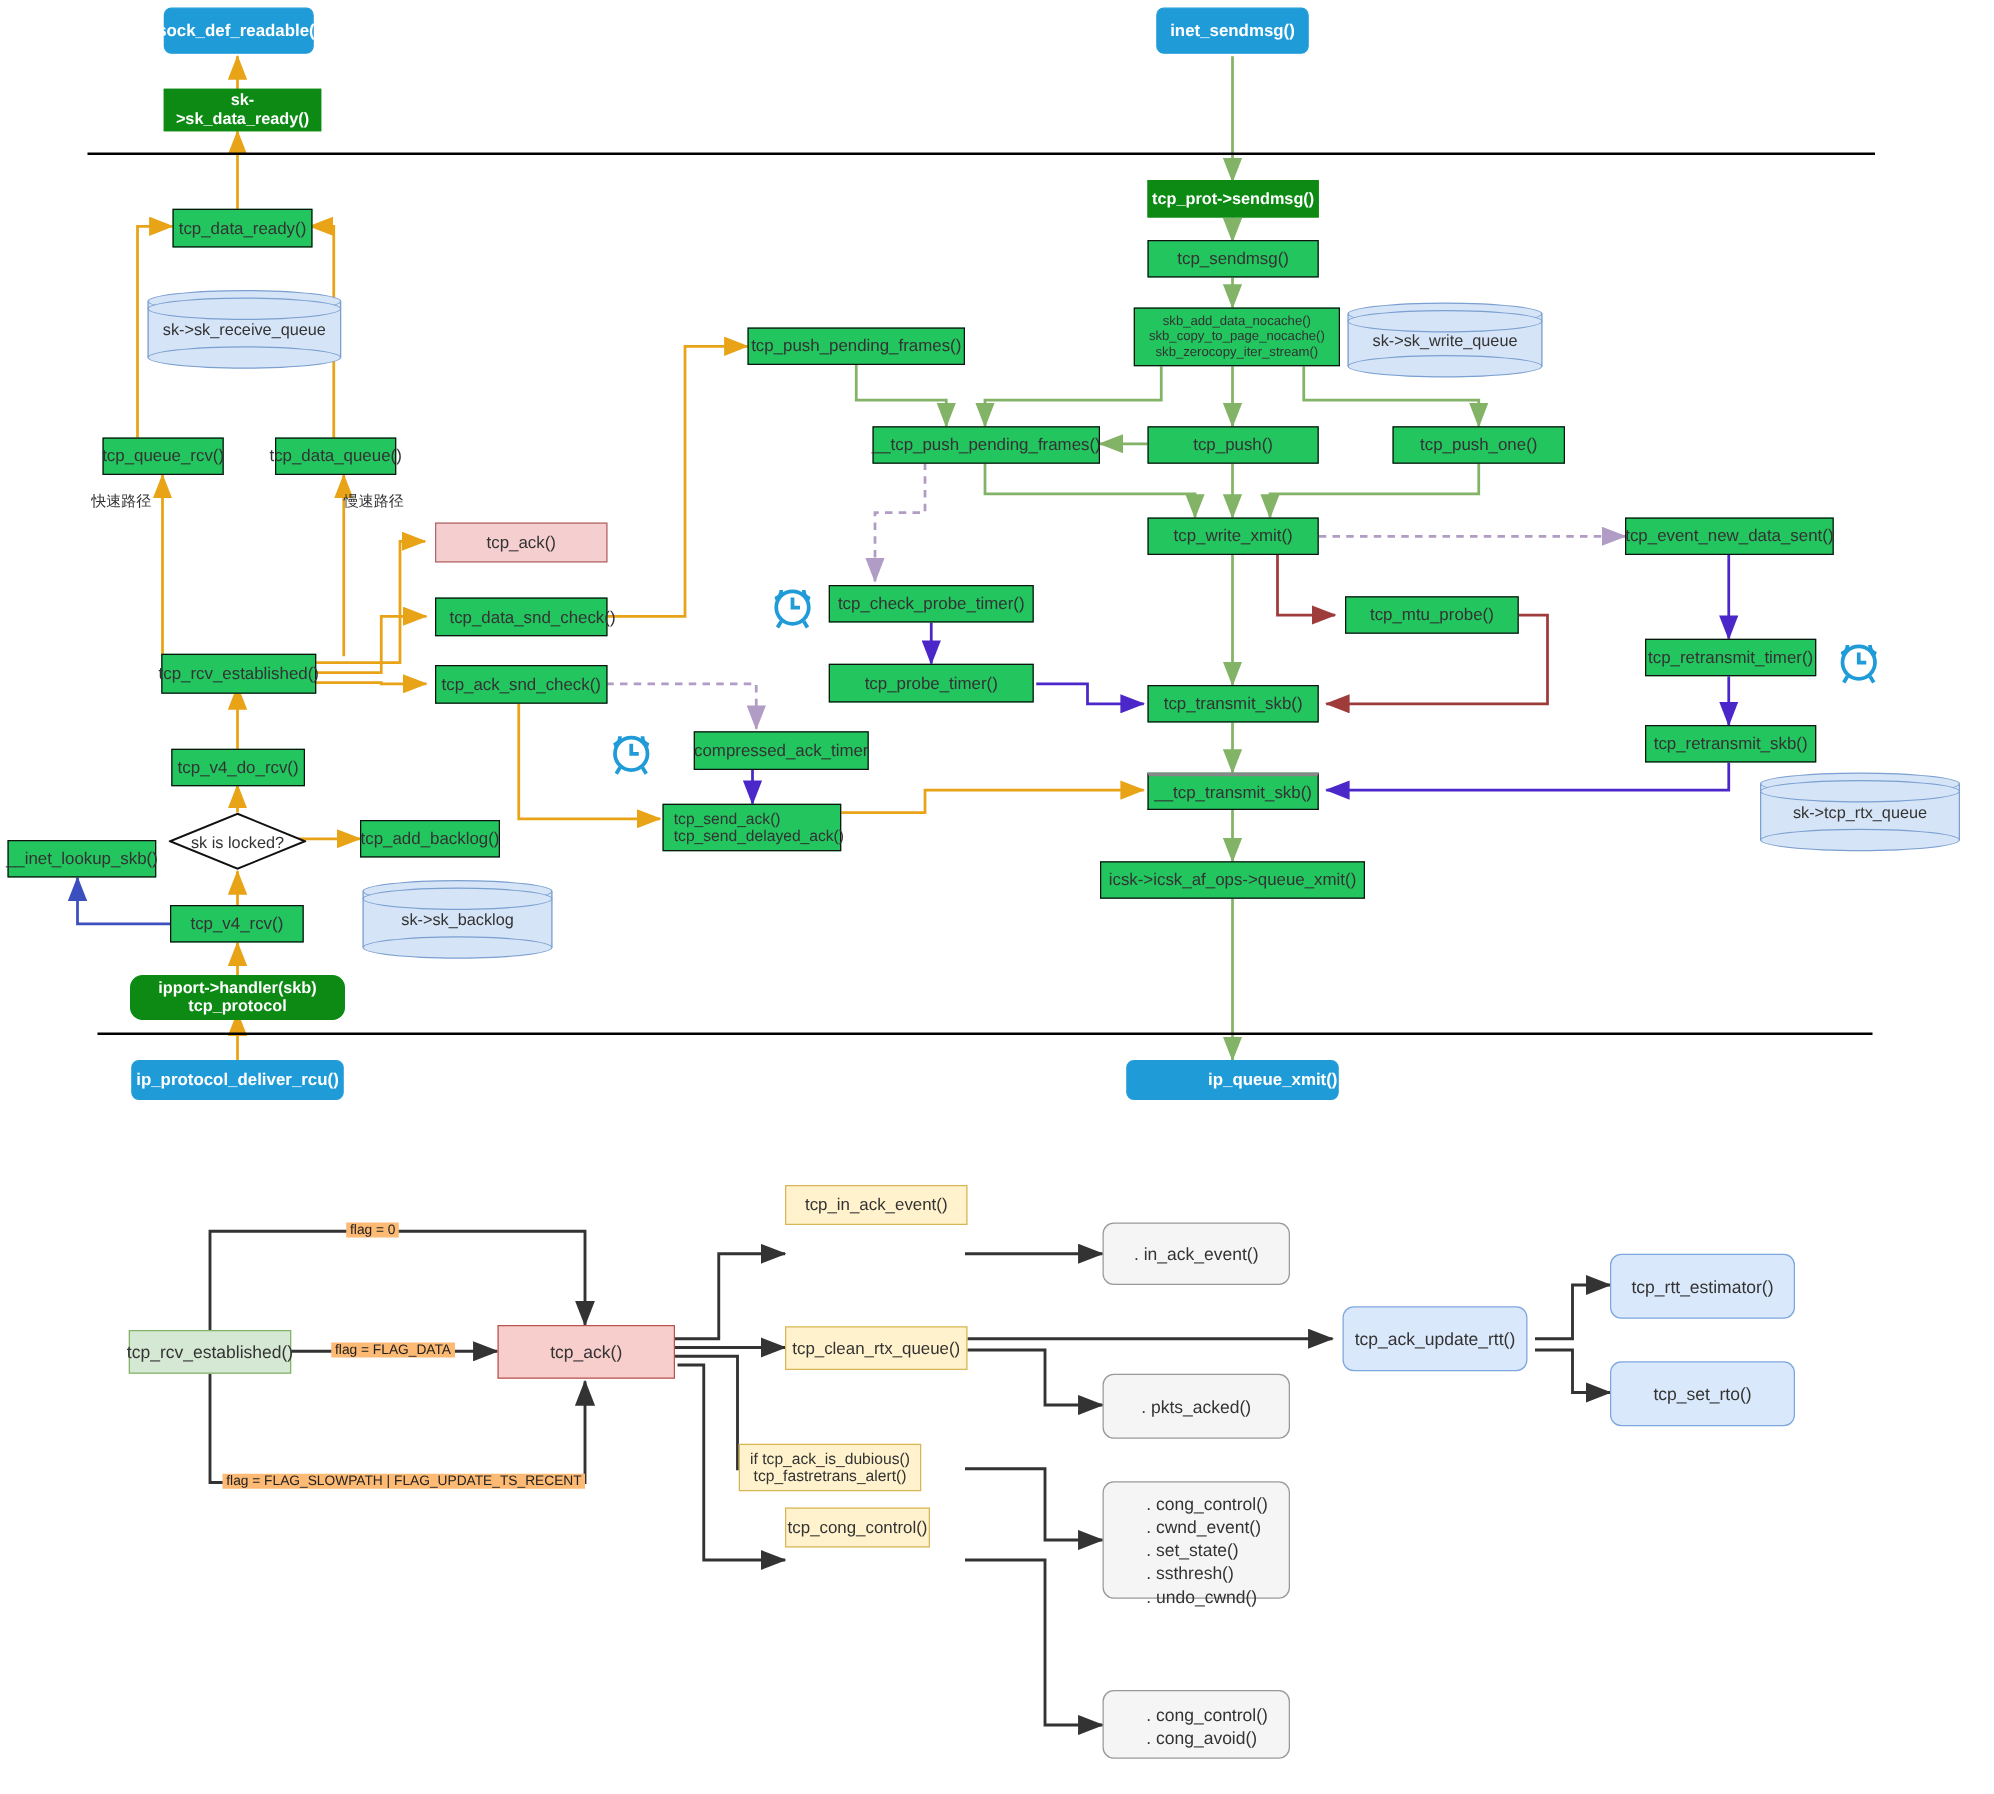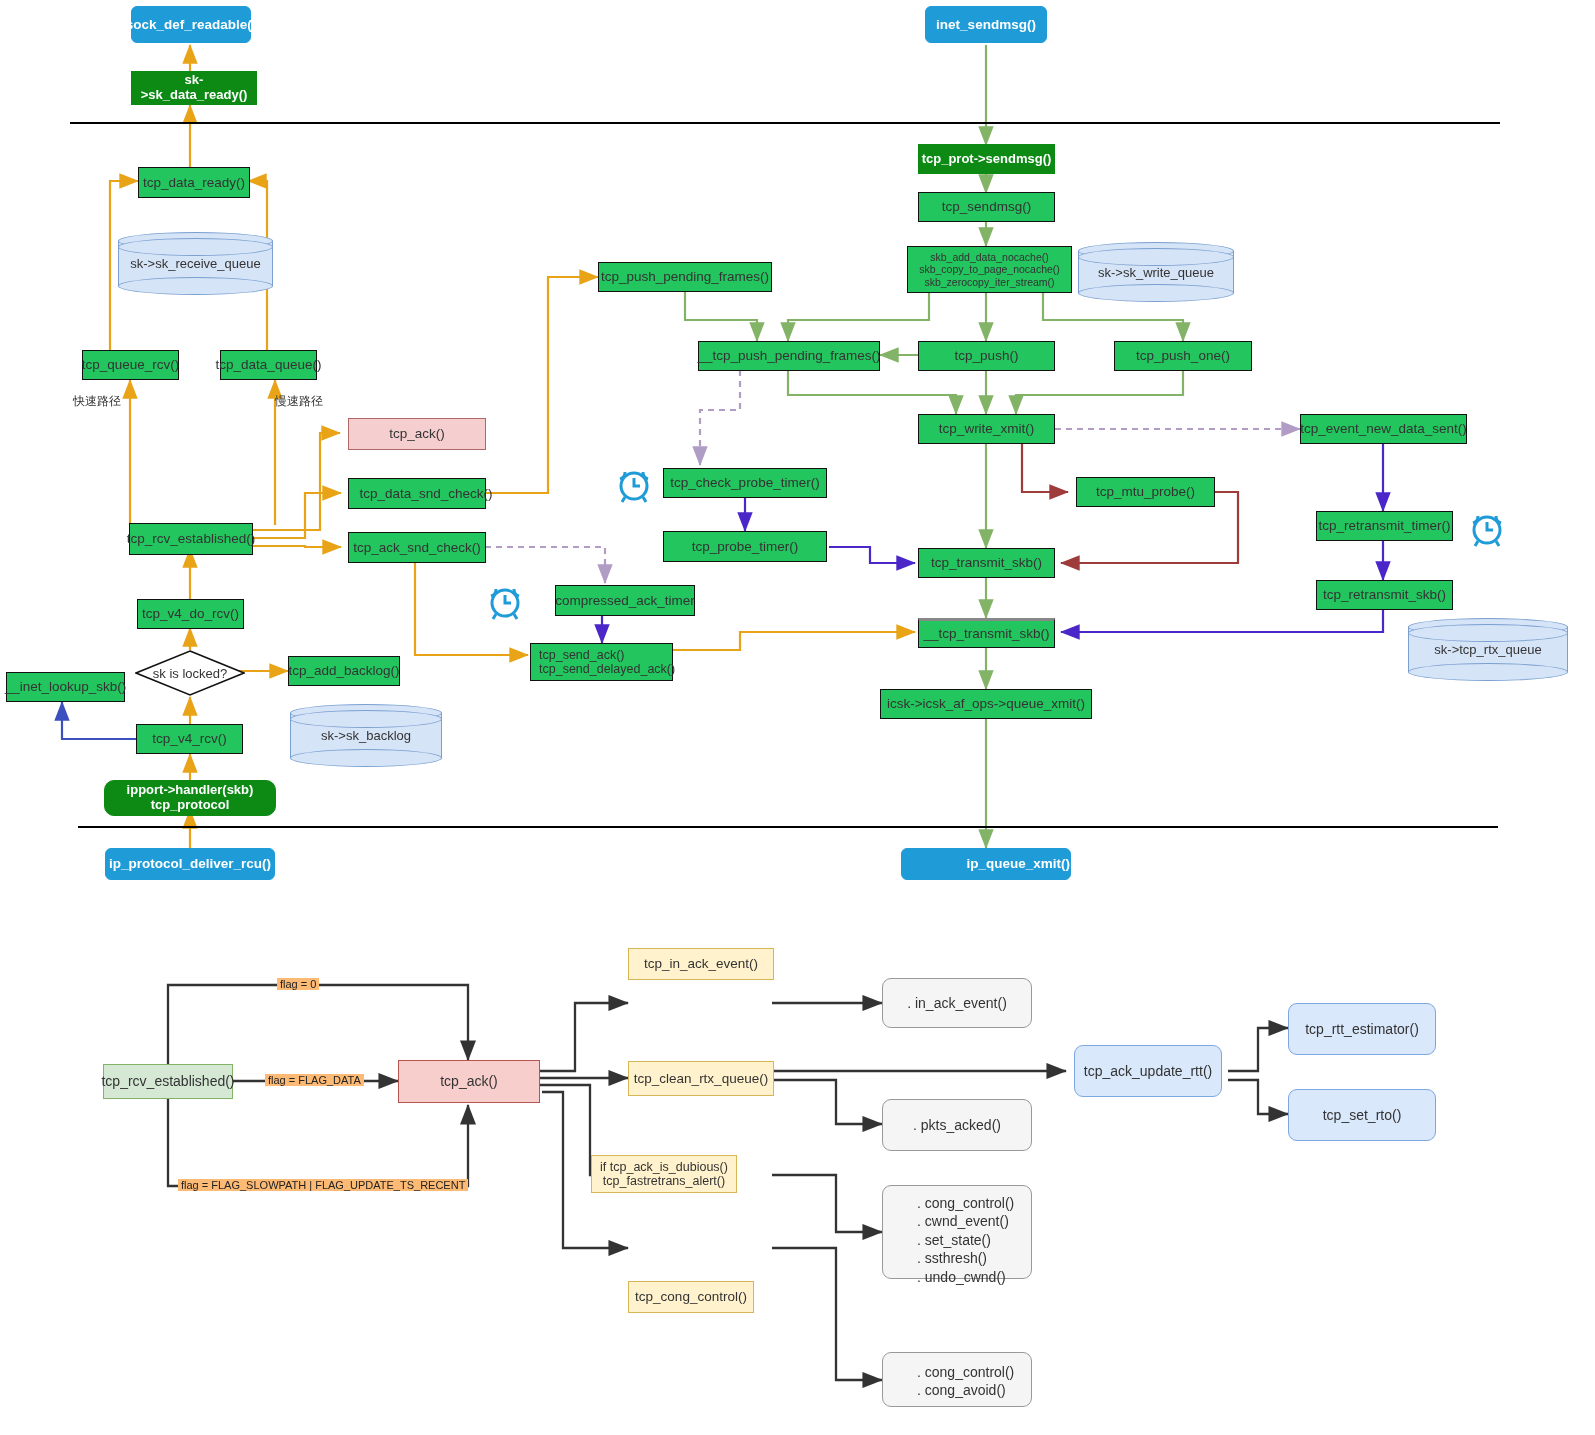--- a/index.html
+++ b/index.html
@@ -349,21 +349,21 @@
   <div class="node byellow" style="left:628px;top:948px;width:146px;height:32px;">
       <span>tcp_in_ack_event()</span>
     </div>
   <div class="node byellow" style="left:628px;top:1061px;width:146px;height:35px;">
       <span>tcp_clean_rtx_queue()</span>
     </div>
   <div class="node byellow" style="left:591px;top:1155px;width:146px;height:38px;flex-direction:column;font-size:12.5px;">
     <span>if tcp_ack_is_dubious()</span>
     <span>tcp_fastretrans_alert()</span>
   </div>
-  <div class="node byellow" style="left:628px;top:1281px;width:126px;height:32px;">
+  <div class="node byellow" style="left:628px;top:1206px;width:116px;height:32px;">
       <span>tcp_cong_control()</span>
     </div>
 
   <div class="node bgray" style="left:882px;top:978px;width:150px;height:50px;">
       <span>. in_ack_event()</span>
     </div>
   <div class="node bgray" style="left:882px;top:1099px;width:150px;height:52px;">
       <span>. pkts_acked()</span>
     </div>
 

